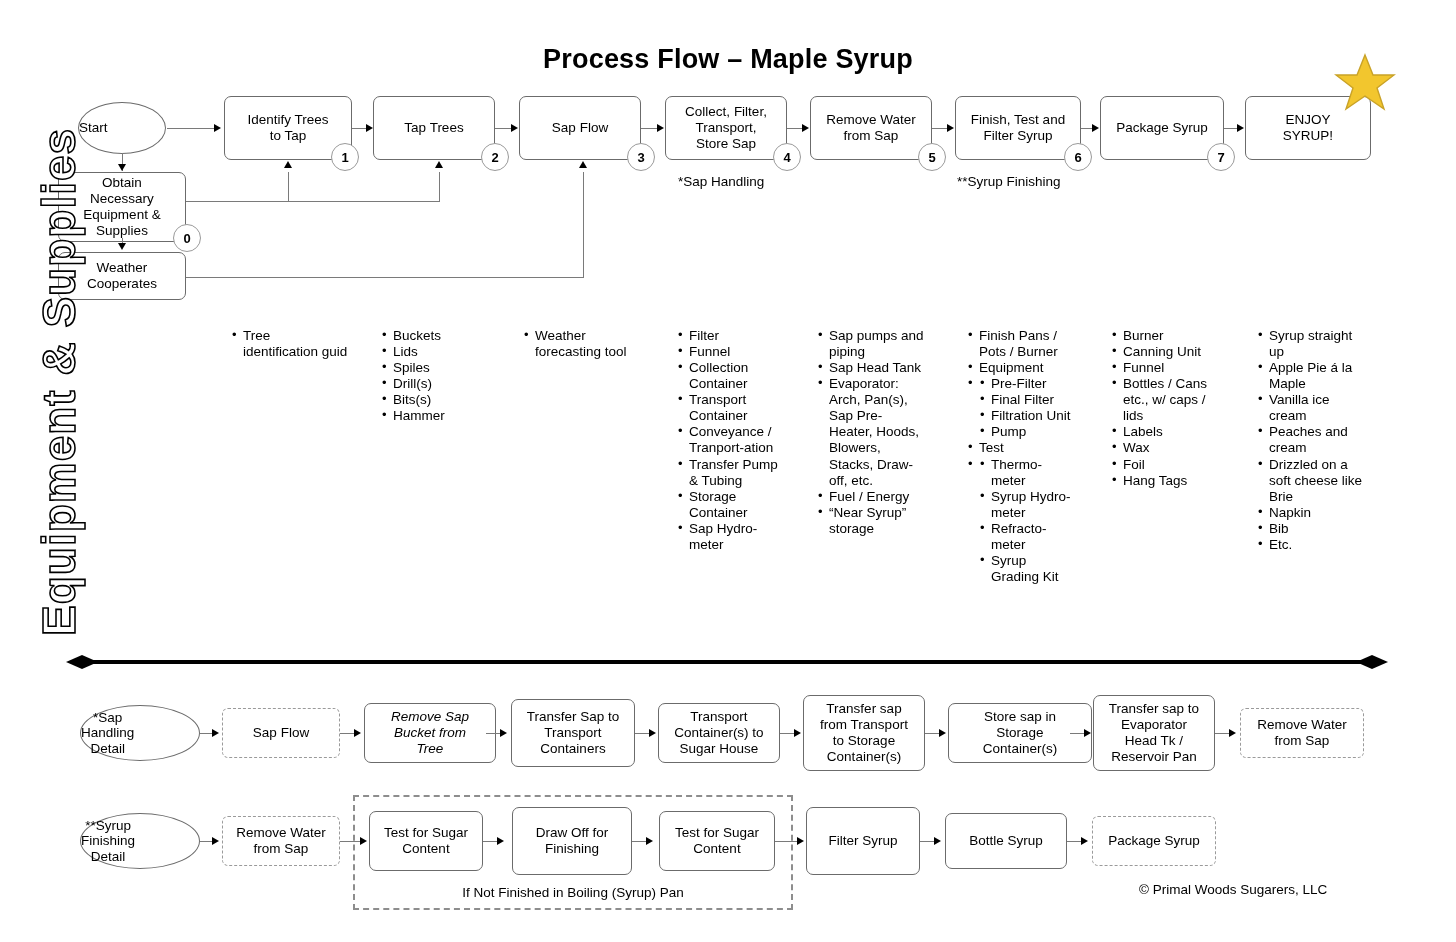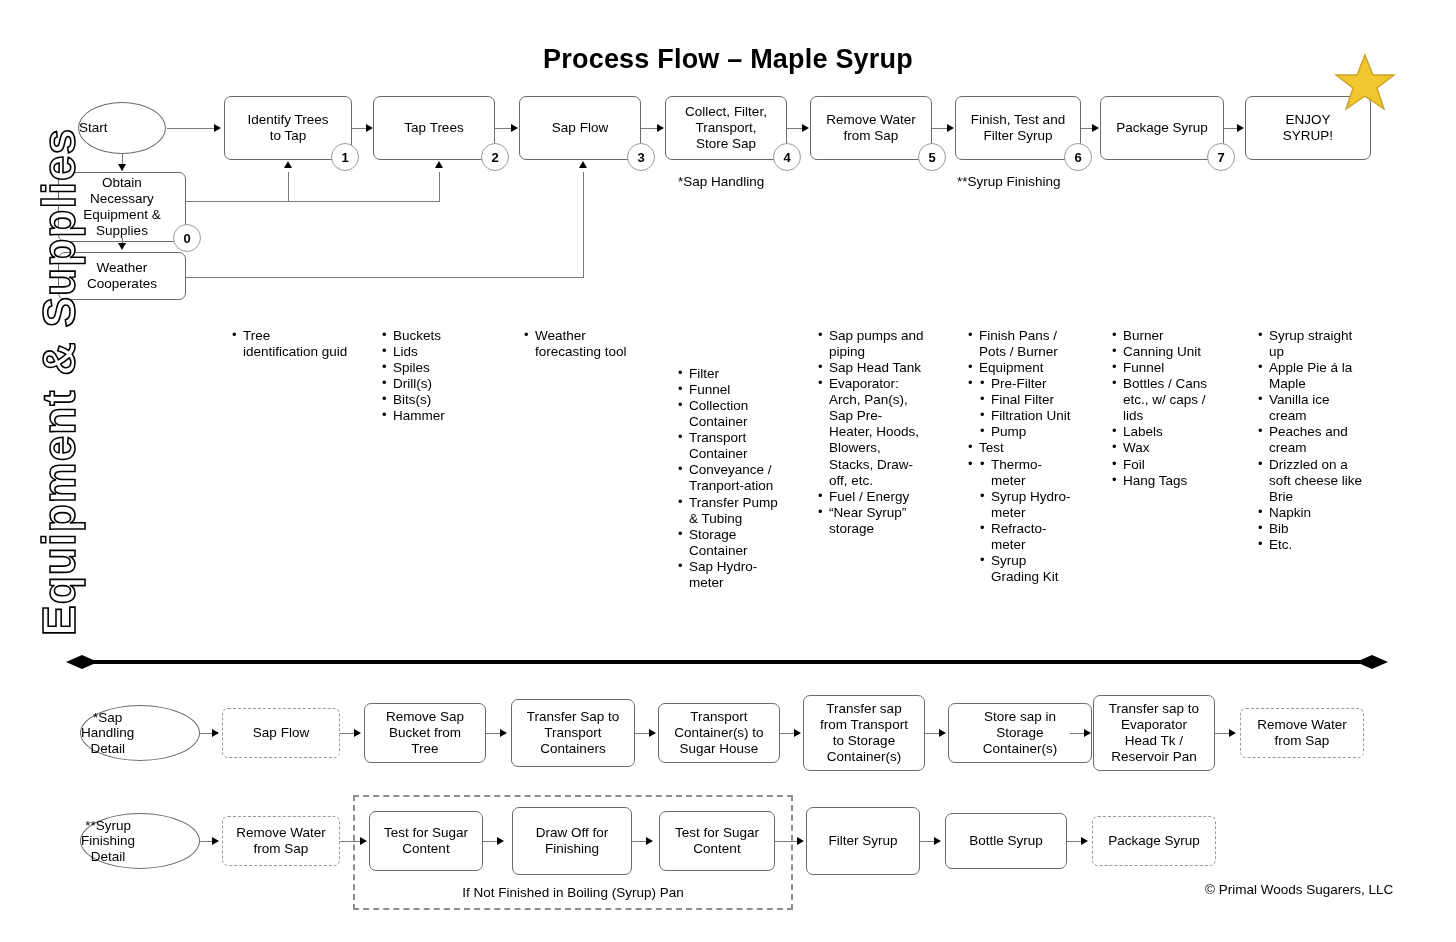--- a/index.html
+++ b/index.html
@@ -164,21 +164,21 @@
     position: absolute;
     left: 353px; top: 885px;
     width: 440px;
     text-align: center;
     font-size: 13.5px;
     color: #000;
   }
 
   #copyright {
     position: absolute;
-    left: 1205px; top: 882px;
+    left: 1139px; top: 882px;
     font-size: 13.5px;
     color: #000;
     white-space: nowrap;
   }
 </style>
 </head>
 <body>
 
 <div id="page">
 
@@ -328,21 +328,21 @@
       <li>Hammer</li>
     </ul>
   </div>
 
   <div class="eqcol" style="left:524px; top:328px; width:112px;">
     <ul>
       <li>Weather forecasting tool</li>
     </ul>
   </div>
 
-  <div class="eqcol" style="left:678px; top:328px; width:104px;margin-top:38px;">
+  <div class="eqcol" style="left:678px; top:328px; width:104px;">
     <ul>
       <li>Filter</li>
       <li>Funnel</li>
       <li>Collection Container</li>
       <li>Transport Container</li>
       <li>Conveyance / Tranport-ation</li>
       <li>Transfer Pump &amp; Tubing</li>
       <li>Storage Container</li>
       <li>Sap Hydro-meter</li>
     </ul>
@@ -421,21 +421,21 @@
   </div>
   <div class="hline" style="left:200px; top:733px; width:14px;"></div>
   <div class="arrow-r" style="left:212px; top:729px;"></div>
 
   <div class="box dash" style="left:222px; top:708px; width:118px; height:50px;">
     <span style="white-space:pre-line">Sap Flow</span>
   </div>
   <div class="hline" style="left:340px; top:733px; width:16px;"></div>
   <div class="arrow-r" style="left:354px; top:729px;"></div>
 
-  <div class="box" style="left:364px; top:703px; width:122px; height:60px;">
+  <div class="box" style="left:364px; top:703px; width:132px; height:60px;font-style:italic;">
     <span style="white-space:pre-line">Remove Sap
 Bucket from
 Tree</span>
   </div>
   <div class="hline" style="left:486px; top:733px; width:16px;"></div>
   <div class="arrow-r" style="left:500px; top:729px;"></div>
 
   <div class="box" style="left:511px; top:699px; width:124px; height:68px;">
     <span style="white-space:pre-line">Transfer Sap to
 Transport

